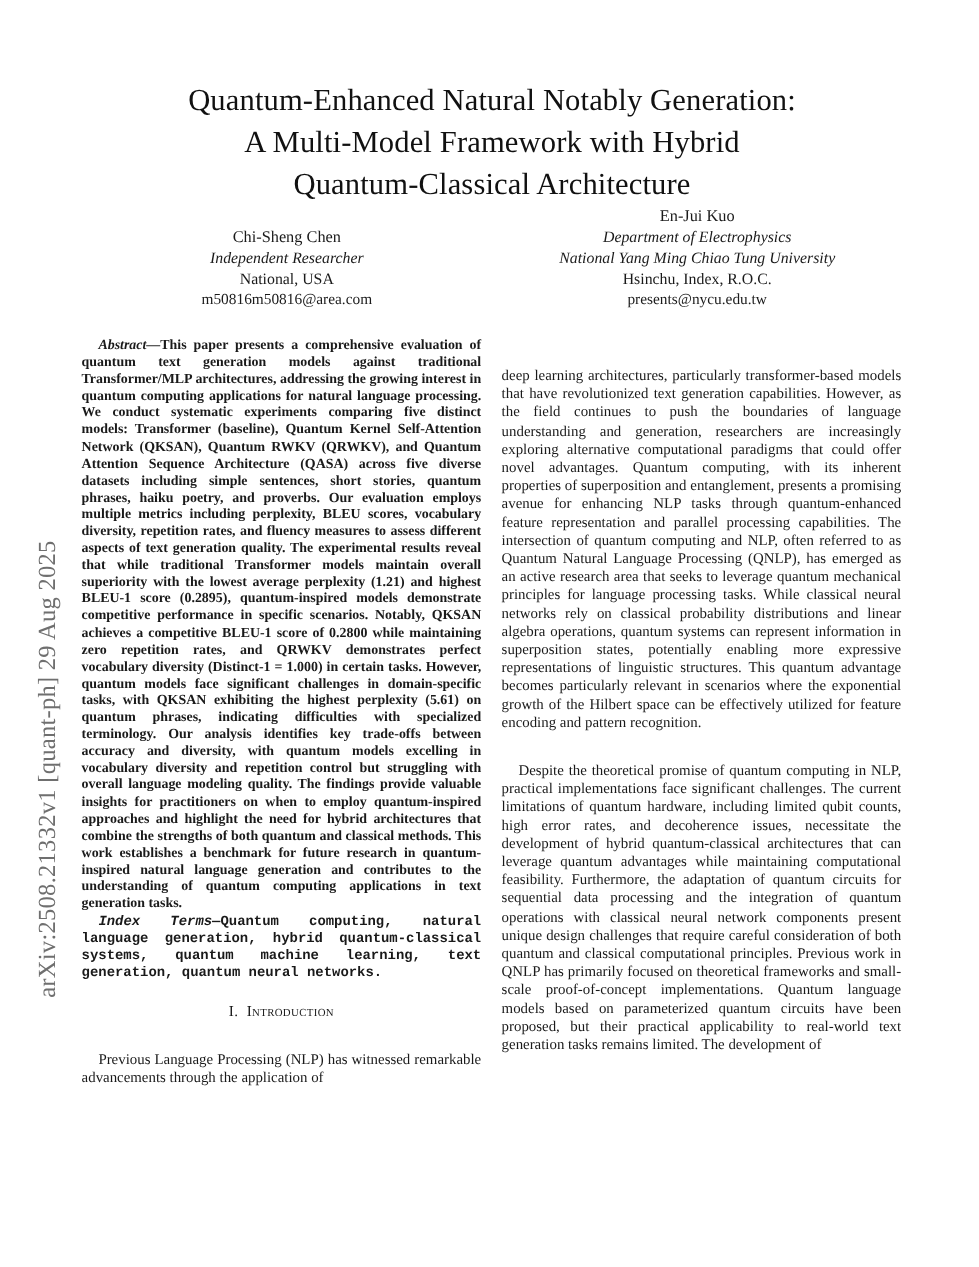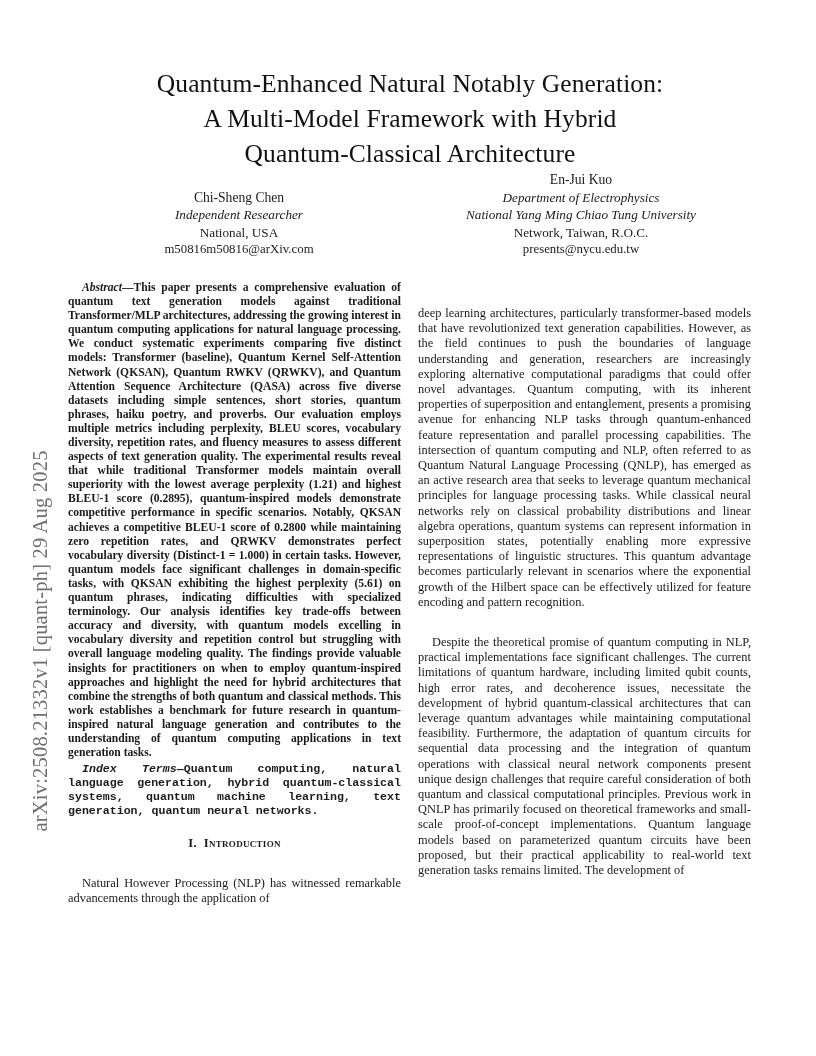--- a/index.html
+++ b/index.html
@@ -125,21 +125,21 @@
     line-height: 15.2px;
     text-indent: 14px;
     margin-top: 25px;
   }
   p.body-par.first {
     text-indent: 14px;
   }
   h2.section-head {
     margin: 16px 0 5px 0;
     text-align: center;
-    font-weight: bold;
+    font-weight: normal;
     font-size: 12.6px;
     line-height: 16px;
     font-variant: small-caps;
     letter-spacing: 0.3px;
   }
   .smallcaps {
     font-variant: small-caps;
   }
   .emdash { letter-spacing: 0; }
 </style>
@@ -158,42 +158,42 @@
       <div class="paper-title-line">Quantum-Enhanced Natural Notably Generation:</div>
       <div class="paper-title-line">A Multi-Model Framework with Hybrid</div>
       <div class="paper-title-line">Quantum-Classical Architecture</div>
     </div>
 
     <div id="authors">
       <div class="author-col">
         <div class="author-name">Chi-Sheng Chen</div>
         <div class="author-affil">Independent Researcher</div>
         <div class="author-addr">National, USA</div>
-        <div class="author-email">m50816m50816@arXiv.com</div>
+        <div class="author-email">m50816m50816@area.com</div>
       </div>
       <div class="author-col">
         <div class="author-name">En-Jui Kuo</div>
         <div class="author-affil">Department of Electrophysics</div>
         <div class="author-affil">National Yang Ming Chiao Tung University</div>
-        <div class="author-addr">Network, Taiwan, R.O.C.</div>
+        <div class="author-addr">Hsinchu, Index, R.O.C.</div>
         <div class="author-email">presents@nycu.edu.tw</div>
       </div>
     </div>
 
     <div id="columns">
 
       <div class="column">
 
         <p class="just abs"><span class="abstract-head">Abstract</span><span class="emdash">—</span><span>This paper presents a comprehensive evaluation of quantum text generation models against traditional Transformer/MLP architectures, addressing the growing interest in quantum computing applications for natural language processing. We conduct systematic experiments comparing five distinct models: Transformer (baseline), Quantum Kernel Self-Attention Network (QKSAN), Quantum RWKV (QRWKV), and Quantum Attention Sequence Architecture (QASA) across five diverse datasets including simple sentences, short stories, quantum phrases, haiku poetry, and proverbs. Our evaluation employs multiple metrics including perplexity, BLEU scores, vocabulary diversity, repetition rates, and fluency measures to assess different aspects of text generation quality. The experimental results reveal that while traditional Transformer models maintain overall superiority with the lowest average perplexity (1.21) and highest BLEU-1 score (0.2895), quantum-inspired models demonstrate competitive performance in specific scenarios. Notably, QKSAN achieves a competitive BLEU-1 score of 0.2800 while maintaining zero repetition rates, and QRWKV demonstrates perfect vocabulary diversity (Distinct-1 = 1.000) in certain tasks. However, quantum models face significant challenges in domain-specific tasks, with QKSAN exhibiting the highest perplexity (5.61) on quantum phrases, indicating difficulties with specialized terminology. Our analysis identifies key trade-offs between accuracy and diversity, with quantum models excelling in vocabulary diversity and repetition control but struggling with overall language modeling quality. The findings provide valuable insights for practitioners on when to employ quantum-inspired approaches and highlight the need for hybrid architectures that combine the strengths of both quantum and classical methods. This work establishes a benchmark for future research in quantum-inspired natural language generation and contributes to the understanding of quantum computing applications in text generation tasks.</span></p>
 
         <p class="just terms"><span class="abstract-head">Index Terms</span><span class="emdash">—</span><span>Quantum computing, natural language generation, hybrid quantum-classical systems, quantum machine learning, text generation, quantum neural networks.</span></p>
 
         <h2 class="section-head"><span>I.</span>&nbsp;&nbsp;<span class="smallcaps">Introduction</span></h2>
 
-        <p class="just body-par first">Natural However Processing (NLP) has witnessed remarkable advancements through the application of</p>
+        <p class="just body-par first">Previous Language Processing (NLP) has witnessed remarkable advancements through the application of</p>
 
       </div>
 
       <div class="column">
         <p class="just body-par" style="text-indent:0;">deep learning architectures, particularly transformer-based models that have revolutionized text generation capabilities. However, as the field continues to push the boundaries of language understanding and generation, researchers are increasingly exploring alternative computational paradigms that could offer novel advantages. Quantum computing, with its inherent properties of superposition and entanglement, presents a promising avenue for enhancing NLP tasks through quantum-enhanced feature representation and parallel processing capabilities. The intersection of quantum computing and NLP, often referred to as Quantum Natural Language Processing (QNLP), has emerged as an active research area that seeks to leverage quantum mechanical principles for language processing tasks. While classical neural networks rely on classical probability distributions and linear algebra operations, quantum systems can represent information in superposition states, potentially enabling more expressive representations of linguistic structures. This quantum advantage becomes particularly relevant in scenarios where the exponential growth of the Hilbert space can be effectively utilized for feature encoding and pattern recognition.</p>
         <p class="just body-par">Despite the theoretical promise of quantum computing in NLP, practical implementations face significant challenges. The current limitations of quantum hardware, including limited qubit counts, high error rates, and decoherence issues, necessitate the development of hybrid quantum-classical architectures that can leverage quantum advantages while maintaining computational feasibility. Furthermore, the adaptation of quantum circuits for sequential data processing and the integration of quantum operations with classical neural network components present unique design challenges that require careful consideration of both quantum and classical computational principles. Previous work in QNLP has primarily focused on theoretical frameworks and small-scale proof-of-concept implementations. Quantum language models based on parameterized quantum circuits have been proposed, but their practical applicability to real-world text generation tasks remains limited. The development of</p>
       </div>
 
     </div>
   </div>

